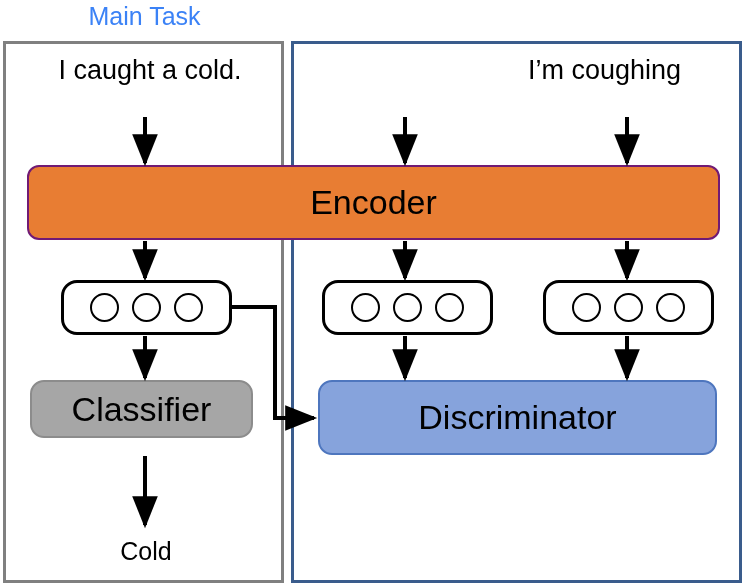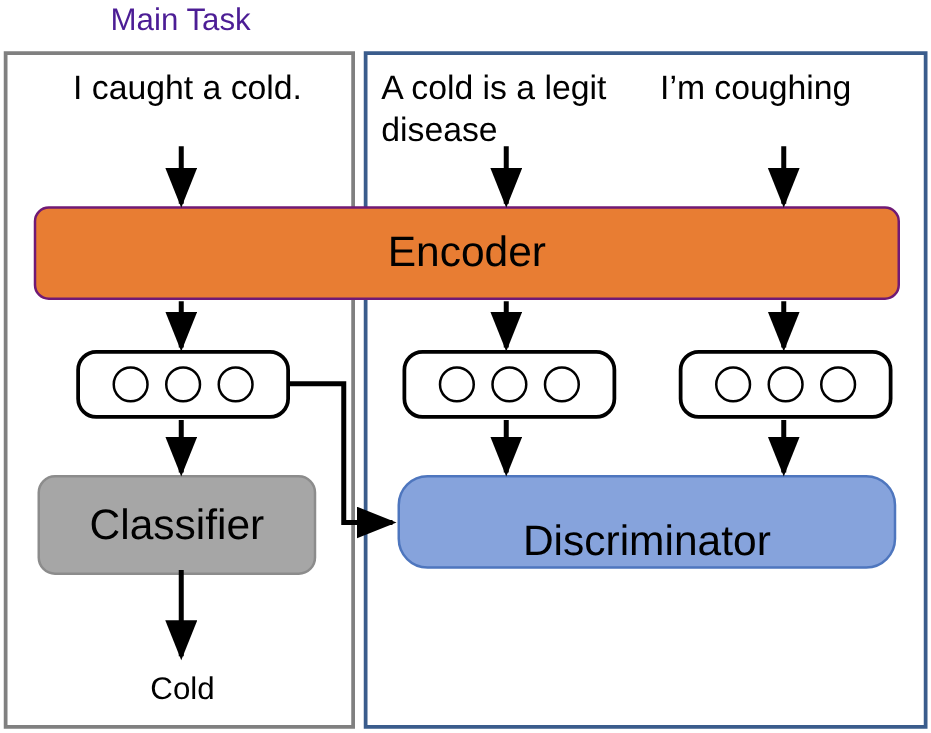--- a/index.html
+++ b/index.html
@@ -16,21 +16,21 @@
     width: 745px;
     height: 586px;
     background: #ffffff;
     overflow: hidden;
   }
 
   
   .panel-title {
     position: absolute;
     font-size: 25px;
-    color: #4c1d95;
+    color: #3b82f6;
     text-align: center;
     white-space: nowrap;
     line-height: 1;
   }
   #title-main  { left: 3px;   top: 4px;  width: 283px; }
   #title-aux   { left: 291px; top: 4px;  width: 451px; }
 
   
   .panel {
     position: absolute;
@@ -97,36 +97,36 @@
     border: 2px solid #000000;
     border-radius: 50%;
     background: #ffffff;
     box-sizing: border-box;
   }
 
   
   #classifier {
     position: absolute;
     left: 30px; top: 380px;
-    width: 223px; height: 80px;
+    width: 223px; height: 58px;
     background: #A6A6A6;
     border: 2px solid #8C8C8C;
     border-radius: 14px;
     box-sizing: border-box;
     display: flex; align-items: center; justify-content: center;
   }
   #discriminator {
     position: absolute;
     left: 318px; top: 380px;
     width: 399px; height: 75px;
     background: #86A3DC;
     border: 2px solid #4E76BE;
-    border-radius: 24px;
-    box-sizing: border-box;
-    display: flex; align-items: flex-end; justify-content: center;
+    border-radius: 14px;
+    box-sizing: border-box;
+    display: flex; align-items: center; justify-content: center;
   }
   #classifier .boxlabel,
   #discriminator .boxlabel { font-size: 34px; color: #000000; }
 
   
   #output-cold {
     position: absolute;
     left: 46px; top: 537px;
     width: 200px;
     text-align: center;
@@ -146,21 +146,20 @@
 <body>
 
 <div id="canvas">
 
   <div class="panel-title" id="title-main">Main Task</div>
 
   <div class="panel" id="panel-main"></div>
   <div class="panel" id="panel-aux"></div>
 
   <div class="sentence" id="sent-main">I caught a cold.</div>
-  <div class="sentence" id="sent-aux1">A cold is a legit disease</div>
   <div class="sentence" id="sent-aux2">I’m coughing</div>
 
   <div id="encoder">
     <span class="boxlabel">Encoder</span>
   </div>
 
   <div class="capsule" id="capsule-1">
     <span class="dot"></span>
     <span class="dot"></span>
     <span class="dot"></span>

